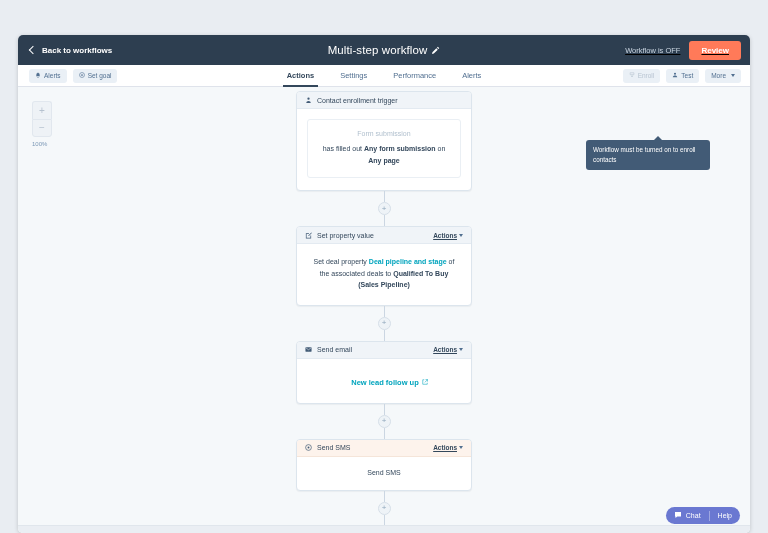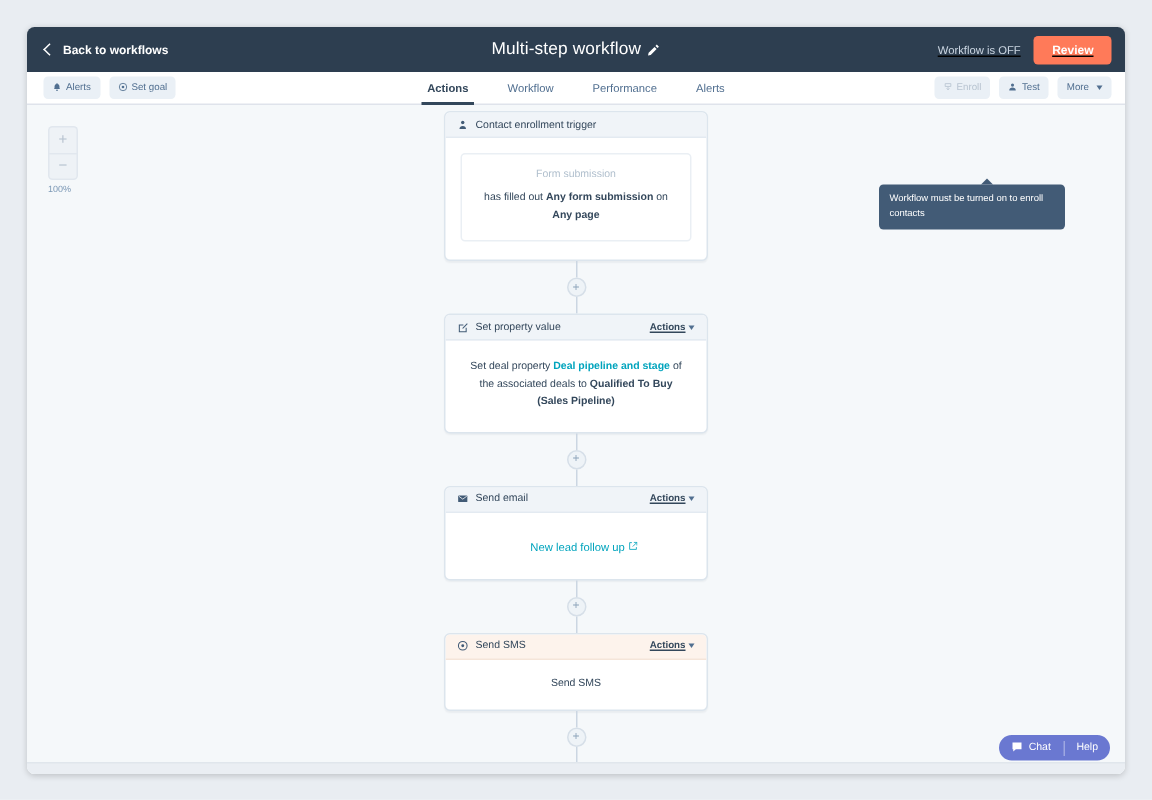--- a/index.html
+++ b/index.html
@@ -14,21 +14,21 @@
   #app {
     position: relative;
     width: 768px;
     height: 533px;
     overflow: hidden;
     background: #e9edf2;
   }
   .window {
     position: absolute;
     left: 18px;
-    top: 18px;
+    top: 35px;
     width: 732px;
     height: 498px;
     background: #f5f8fa;
     border-radius: 5px;
     overflow: hidden;
     box-shadow: 0 1px 4px rgba(0,0,0,0.18);
   }
 
   
   .topbar {
@@ -306,21 +306,21 @@
   .body-text {
     font-size: 7px;
     color: #33475b;
     line-height: 1.65;
   }
   .body-text b { font-weight: bold; }
   .teal { color: #00a4bd; font-weight: bold; }
   .email-link {
     font-size: 7.5px;
     color: #00a4bd;
-    font-weight: normal;
+    font-weight: bold;
     cursor: pointer;
     display: inline-flex;
     align-items: flex-start;
     gap: 3px;
     padding-left: 11px;
   }
   .sms-text { font-size: 7px; color: #33475b; }
 
   
   .connector {
@@ -439,21 +439,21 @@
                 <circle cx="8" cy="8" r="6.6" fill="none" stroke="#516f90" stroke-width="1.5"></circle>
                 <circle cx="8" cy="8" r="2.3" fill="#516f90"></circle>
               </svg>
           </span>
           <span>Set goal</span>
         </button>
       </div>
 
       <div class="tabs">
         <div class="tab active">Actions</div>
-        <div class="tab">Workflow</div>
+        <div class="tab">Settings</div>
         <div class="tab">Performance</div>
         <div class="tab">Alerts</div>
       </div>
 
       <div class="right-btns">
         <button class="btn-sm ghost">
           <span>
             <svg width="6" height="6" viewBox="0 0 16 16">
                 <path d="M3 2h10v5H3z" fill="none" stroke="#b8c4d1" stroke-width="1.5"></path>
                 <path d="M8 8v5M5.5 10.5L8 13l2.5-2.5" fill="none" stroke="#b8c4d1" stroke-width="1.5"></path>

